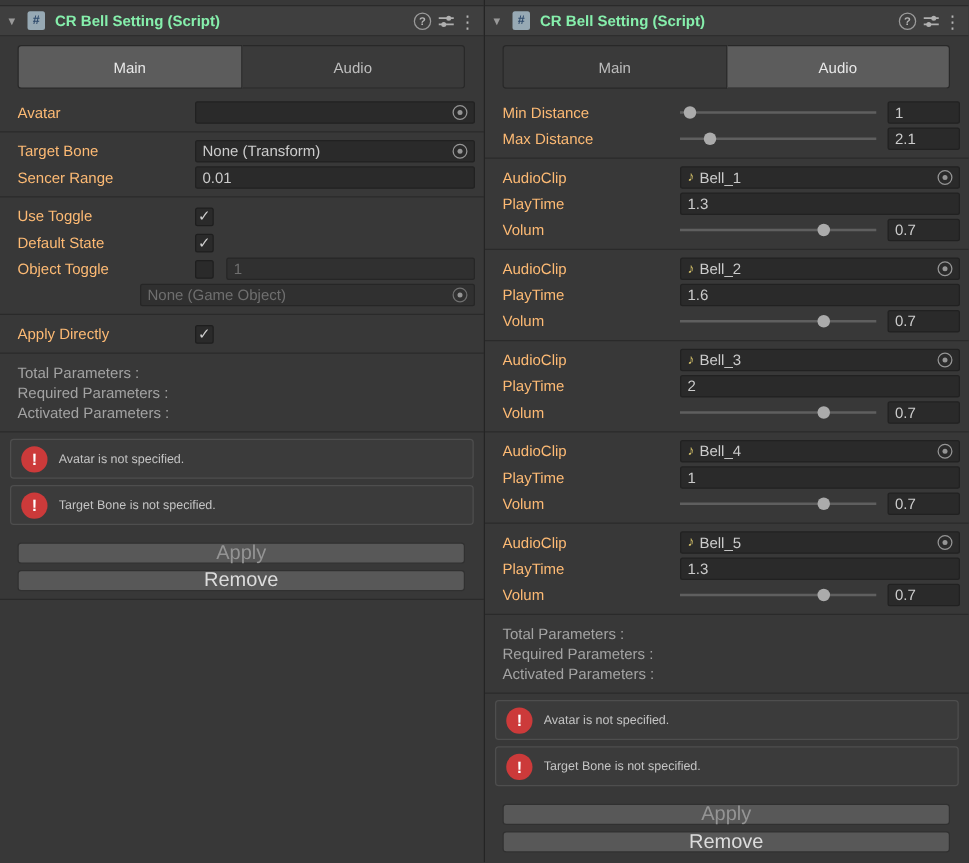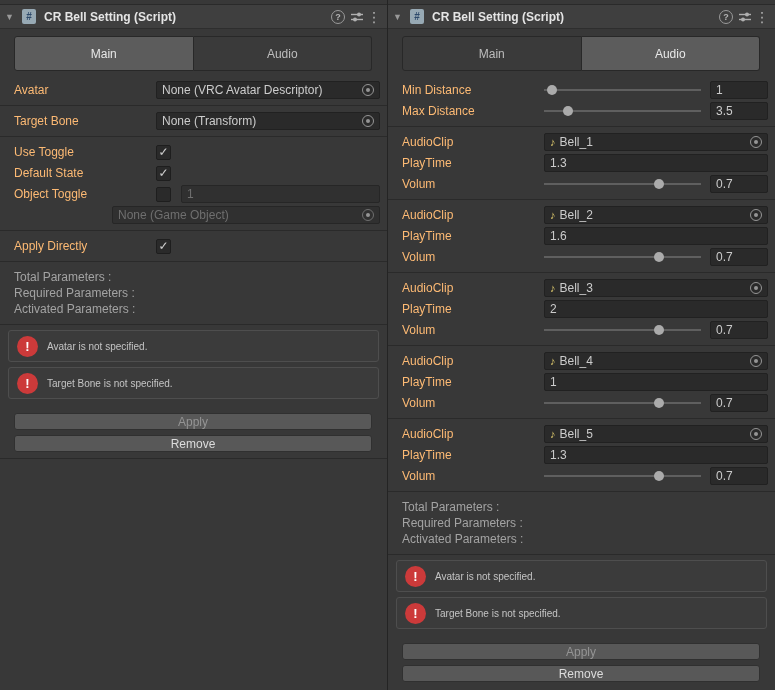--- a/index.html
+++ b/index.html
@@ -20,21 +20,21 @@
     height: 25px; background: #3f3f3f;
     border-top: 1px solid #2a2a2a; border-bottom: 1px solid #2e2e2e;
     display: flex; align-items: center; padding: 0 8px 0 5px; gap: 5px;
   }
   .foldout { color: #999; font-size: 9px; width: 12px; cursor: pointer; }
   .script-icon {
     width: 14px; height: 15px; background: #97a9b4; color: #2e4a6b;
     border-radius: 2px; font-size: 10px; font-weight: bold;
     display: flex; align-items: center; justify-content: center; flex: none;
   }
-  .comp-title { font-weight: bold; font-size: 12px; color: #e5e5e5; flex: 1; padding-left: 3px; }
+  .comp-title { font-weight: bold; font-size: 12px; color: #86efac; flex: 1; padding-left: 3px; }
   .hicon { color: #b4b4b4; display: flex; align-items: center; justify-content: center; cursor: pointer; }
   .help-icon {
     width: 14px; height: 14px; border-radius: 50%; border: 1px solid #9a9a9a;
     font-size: 9px; font-weight: bold;
   }
   .kebab-icon { font-size: 14px; width: 10px; }
 
   
   .tabs { display: flex; height: 35px; margin: 7px 15px 9px 14px; }
   .tab {
@@ -100,21 +100,21 @@
     color: #ffffff; font-weight: bold; font-size: 13px; flex: none;
     display: flex; align-items: center; justify-content: center;
   }
   .warn-text { font-size: 10px; color: #c4c4c4; }
 
   
   .btn {
     margin: 0 15px 0 14px; height: 17px; background: #585858;
     border: 1px solid #303030; border-radius: 3px;
     display: flex; align-items: center; justify-content: center;
-    font-size: 12px; color: #dcdcdc; cursor: pointer;
+    font-size: 16px; color: #dcdcdc; cursor: pointer;
   }
   .btn.disabled { color: #949494; }
   .btn + .btn { margin-top: 5px; }
   .btn-gap { height: 14px; }
 </style>
 </head>
 <body>
 
 <div class="root">
 
@@ -136,35 +136,40 @@
     </div>
 
     <div class="tabs">
       <div class="tab active">Main</div>
       <div class="tab">Audio</div>
     </div>
 
     <div class="row">
       <span class="lbl">Avatar</span>
       <div class="field obj-field">
-        <span>None (VRC Avatar Descriptor)</span>
         <span class="picker"></span>
       </div>
     </div>
 
     <div class="sep"></div>
 
     <div class="row">
       <span class="lbl">Target Bone</span>
       <div class="field obj-field">
         <span>None (Transform)</span>
         <span class="picker"></span>
       </div>
     </div>
 
+    <div class="row">
+      <span class="lbl">Sencer Range</span>
+      <div class="field">
+        <span>0.01</span>
+      </div>
+    </div>
 
     <div class="sep"></div>
 
     <div class="row">
       <span class="lbl">Use Toggle</span>
       <span class="checkbox">
         <span class="check">✓</span>
       </span>
     </div>
 
@@ -259,21 +264,21 @@
       </div>
     </div>
 
     <div class="row">
       <span class="lbl">Max Distance</span>
       <div class="slider">
         <div class="track"></div>
         <div class="knob" style="left:15%;"></div>
       </div>
       <div class="field num-field">
-        <span>3.5</span>
+        <span>2.1</span>
       </div>
     </div>
 
     <div class="sep"></div>
 
     <div class="row">
       <span class="lbl">AudioClip</span>
       <div class="field obj-field">
         <span class="note-glyph">♪</span>
         <span>Bell_1</span>

